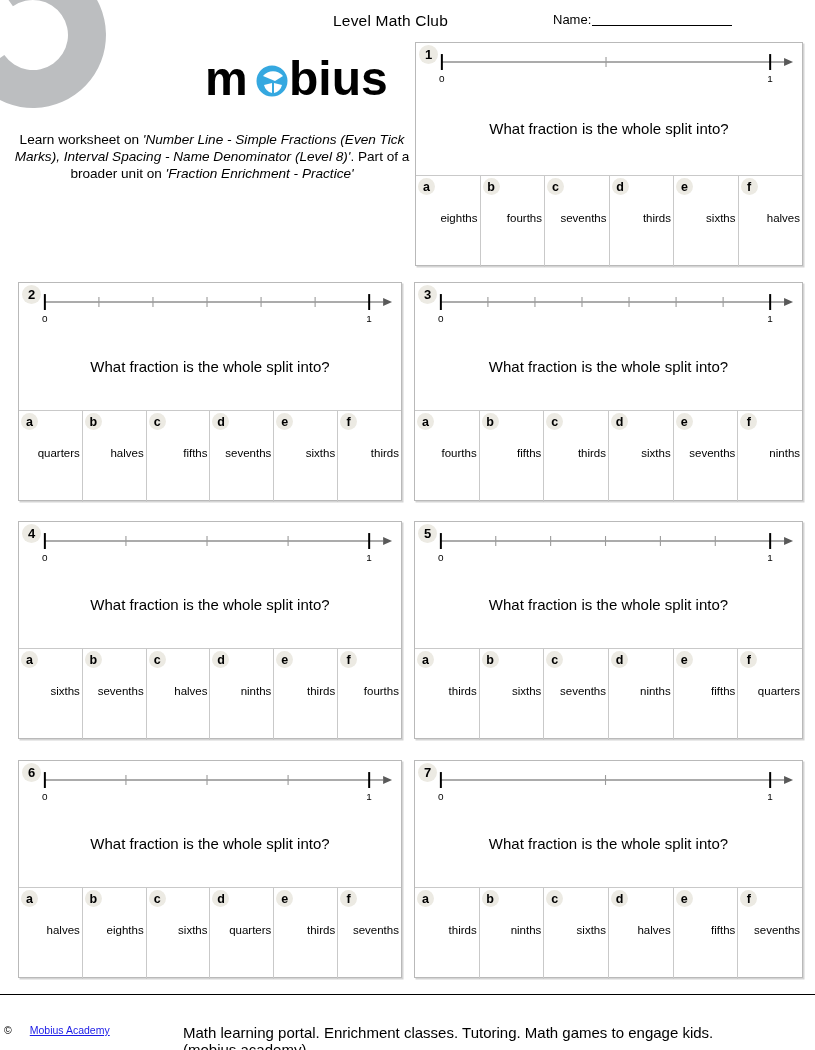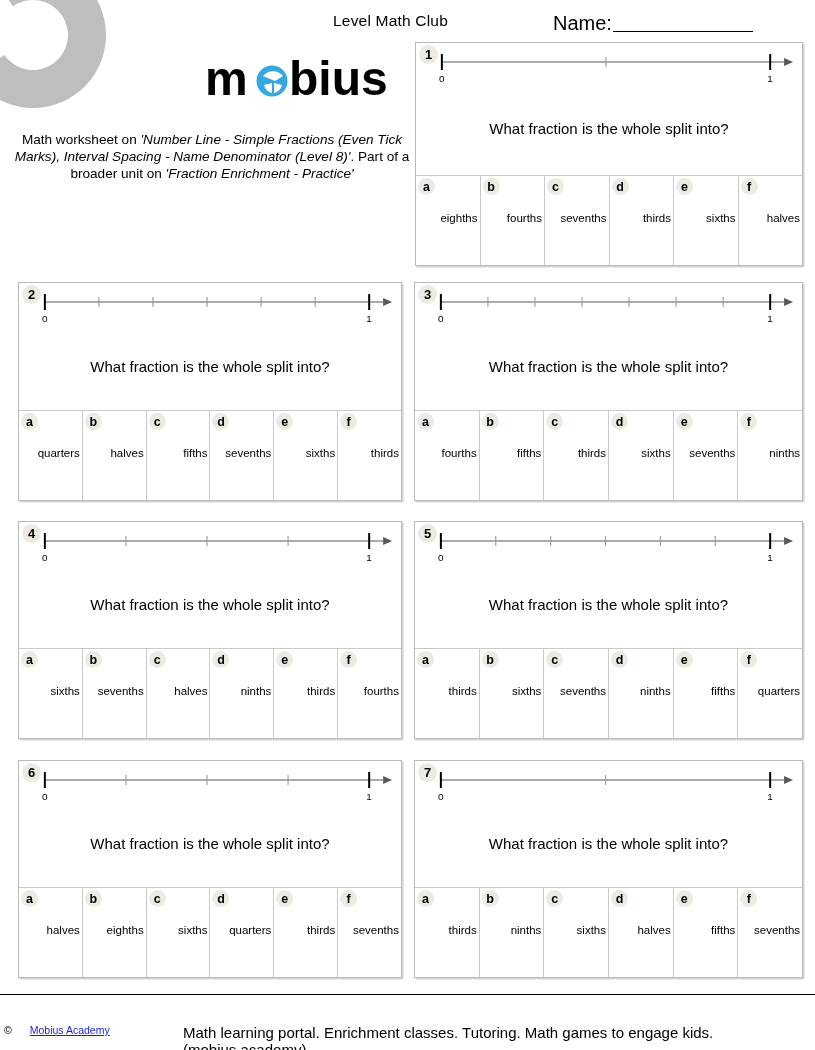--- a/index.html
+++ b/index.html
@@ -23,21 +23,21 @@
   
   .header{
     position:absolute; left:0; top:0; width:815px; height:262px;
   }
   .club-title{
     position:absolute; left:333px; top:12px;
     font-size:15.5px; letter-spacing:.2px;
   }
   .name-wrap{
     position:absolute; left:553px; top:12px;
-    font-size:20px; white-space:nowrap;
+    font-size:13px; white-space:nowrap;
   }
   .name-line{
     display:inline-block; width:140px;
     border-bottom:1.6px solid #000;
     vertical-align:-2px; margin-left:1px;
   }
 
   
   .logo{
     position:absolute; left:205px; top:52px;
@@ -143,21 +143,21 @@
   <svg class="logo" viewBox="0 0 196 54">
     <text x="0" y="43" font-family="Liberation Sans, sans-serif" font-size="48" font-weight="bold" fill="#000">m</text>
     <circle cx="67" cy="29" r="15.5" fill="#35a8e0"></circle>
     <path d="M58,24 A13,13 0 0 1 78,24 L70,29 Z" fill="#ffffff"></path>
     <path d="M59,33 A11,11 0 0 0 67,41 L67,31 Z" fill="#ffffff"></path>
     <path d="M77,33 A11,11 0 0 1 69,41 L69,31 Z" fill="#ffffff"></path>
     <text x="84" y="43" font-family="Liberation Sans, sans-serif" font-size="48" font-weight="bold" fill="#000">bius</text>
   </svg>
 
   <div class="desc">
-    <span>Math worksheet on </span><i>'Number Line - Simple Fractions (Even Tick Marks), Interval Spacing - Name Denominator (Level 8)'</i><span>. Part of a broader unit on </span><i>'Fraction Enrichment - Practice'</i>
+    <span>Learn worksheet on </span><i>'Number Line - Simple Fractions (Even Tick Marks), Interval Spacing - Name Denominator (Level 8)'</i><span>. Part of a broader unit on </span><i>'Fraction Enrichment - Practice'</i>
   </div>
 
 </div>
 
 <div id="questions-root">
     <div class="card" style="left: 415px; top: 42px; width: 388px; height: 224px;">
       <div class="qnum">1</div>
       <svg class="numline" viewBox="0 0 388 34" width="388" height="34">
         <line x1="26" y1="13" x2="370" y2="13" stroke="#595959" stroke-width="1.2"></line>
         <path d="M370,9 L379,13 L370,17 Z" fill="#595959"></path>

